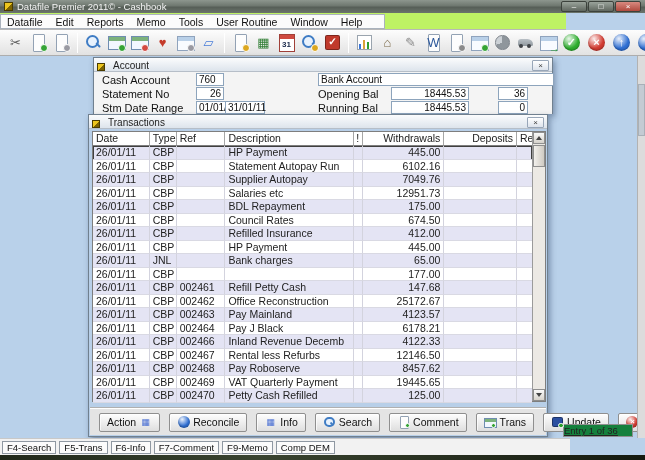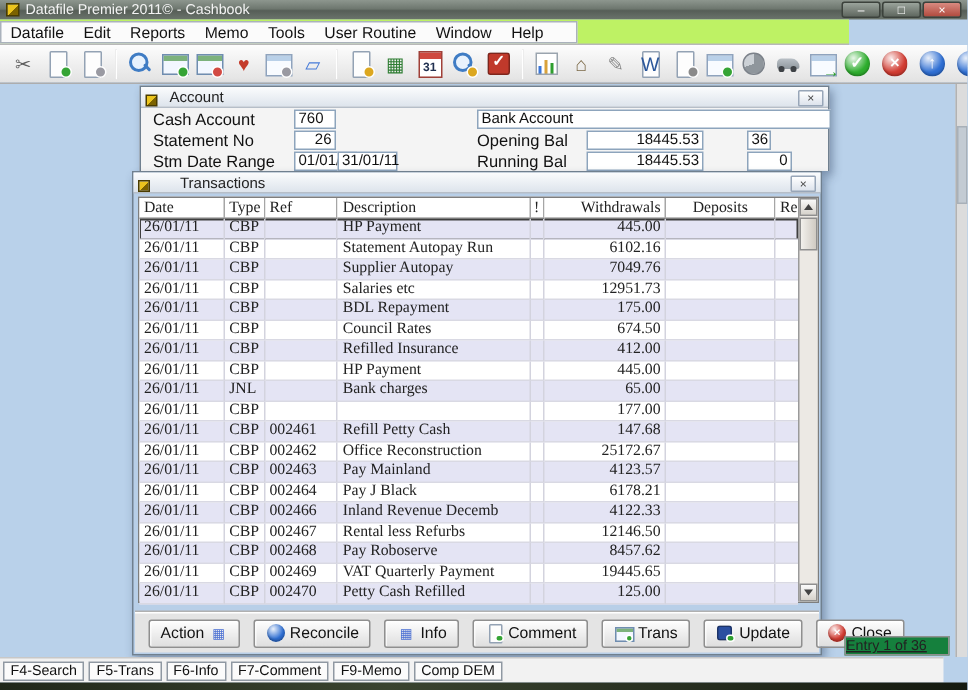--- a/index.html
+++ b/index.html
@@ -86,32 +86,32 @@
   .acc-body { position:relative; height:42px; background:#f4f4f4; }
   .arow { position:absolute; left:0; width:100%; height:14px; }
   .alabel { position:absolute; top:1px; font-size:11px; color:#111; }
   .afield { position:absolute; top:0; height:13px; background:#fff; border:1px solid #8da4bc;
     font-size:10px; line-height:11px; padding:0 2px; color:#111; }
   .ar { text-align:right; }
 
   
   #transactions { left:88px; top:58px; width:460px; height:323px; background:#b8cfe8; }
   .ttable { position:absolute; left:3px; top:16px; width:454px; height:271px; background:#fff; border:1px solid #7e7e7e; }
-  .tcontent { margin-right:13px;font-family:Liberation Serif, serif; }
+  .tcontent { margin-right:13px; }
   .thead { display:flex; height:14px; }
   .thcell { background:#fff; border-right:1px solid #a6a6a6; border-bottom:1px solid #7e7e7e;
     font-size:10.5px; line-height:13px; padding:0 3px; overflow:hidden; white-space:nowrap; }
   .trow { display:flex; height:13.5px; background:#fff; }
   .trow.alt { background:var(--row-alt,#e4e4f4); }
   .trow.selected { box-shadow:inset 0 0 0 1px #3f3f3f; }
   .tcell { border-right:1px solid #d3d3de; border-bottom:1px solid #d9d9e3;
     font-size:10.5px; line-height:12.5px; padding:0 3px; overflow:hidden; white-space:nowrap; }
   .c-date{width:57px;} .c-type{width:27px;} .c-ref{width:49px;} .c-description{width:129px;}
   .c-flag{width:9px; text-align:center; padding:0;}
-  .c-withdrawals{width:82px; text-align:right;} .c-deposits{width:73px; text-align:center;}
+  .c-withdrawals{width:82px; text-align:right;} .c-deposits{width:73px; text-align:right;}
   .c-rec{width:15px; border-right:none;}
   .tscroll { position:absolute; right:0; top:0; bottom:0; width:13px; background:#ece9e4; border-left:1px solid #9a9a9a; }
   .sbtn { position:absolute; left:0; width:12px; height:12px; background:linear-gradient(#fafafa,#d6d2cb);
     border:1px solid #8f8f8f; display:flex; align-items:center; justify-content:center; }
   .sbtn.up{ top:0; } .sbtn.down{ bottom:0; }
   .tri-up { width:0; height:0; border-left:3px solid transparent; border-right:3px solid transparent; border-bottom:4px solid #444; }
   .tri-down { width:0; height:0; border-left:3px solid transparent; border-right:3px solid transparent; border-top:4px solid #444; }
   .sthumb { position:absolute; left:0; top:13px; width:12px; height:22px;
     background:linear-gradient(90deg,#f2f0ec,#cfcac2); border:1px solid #8f8f8f; }
 
@@ -120,21 +120,21 @@
   .abtn { height:19px; display:inline-flex; align-items:center; gap:3px; padding:0 7px;
     background:linear-gradient(#fefefe,#dedede); border:1px solid #8f8f8f; border-radius:2px;
     font-size:10.5px; color:#111; box-shadow:1px 1px 0 rgba(255,255,255,.7) inset; }
   .abtn .icon { width:13px; height:13px; font-size:9px; }
   .abtn.right { margin-left:auto; }
 
   .entrybox { position:absolute; left:563px; top:368px; width:70px; height:13px; background:#15803d;
     border:1px solid #8f8f8f; font-size:9.5px; line-height:11px; text-align:left; color:#222;text-decoration:underline; }
 
   
-  .statusbar { position:absolute; left:0; top:438px; width:629px; height:17px; background:#f2f2f2;
+  .statusbar { position:absolute; left:0; top:438px; width:570px; height:17px; background:#f2f2f2;
     border-top:1px solid #c8c8c8; display:flex; align-items:center; gap:3px; padding:0 2px;text-align:center; }
   .stab { height:13px; border:1px solid #8f98a2; background:#fbfbfb; font-size:9.5px; line-height:11px;
     padding:0 4px; color:#111; }
   .desktop { position:absolute; left:0; top:455px; width:645px; height:5px;
     background:linear-gradient(90deg,#20281a,#3a4430 40%,#151a10); }
 </style>
 </head>
 <body>
 
 <div class="titlebar">
@@ -309,37 +309,37 @@
       <div class="arow" style="top:1px">
         <span class="alabel" style="left:8px">Cash Account</span>
         <span class="afield" style="left:102px;width:28px">760</span>
         <span class="afield" style="left:224px;width:236px">Bank Account</span>
       </div>
       <div class="arow" style="top:15px">
         <span class="alabel" style="left:8px">Statement No</span>
         <span class="afield ar" style="left:102px;width:28px">26</span>
         <span class="alabel" style="left:224px">Opening Bal</span>
         <span class="afield ar" style="left:297px;width:78px">18445.53</span>
-        <span class="afield ar" style="left:404px;width:16px">36</span>
+        <span class="afield ar" style="left:404px;width:30px">36</span>
       </div>
       <div class="arow" style="top:29px">
         <span class="alabel" style="left:8px">Stm Date Range</span>
         <span class="afield" style="left:102px;width:42px">01/01/11</span>
         <span class="afield" style="left:131px;width:40px">31/01/11</span>
         <span class="alabel" style="left:224px">Running Bal</span>
         <span class="afield ar" style="left:297px;width:78px">18445.53</span>
         <span class="afield ar" style="left:404px;width:30px">0</span>
       </div>
     </div>
   </div>
 
   <div class="childwin" id="transactions">
     <div class="cw-title">
       <span class="dficon"></span>
-      <span style="margin-left:16px">Transactions</span>
+      <span style="margin-left:4px">Transactions</span>
       <span class="wclose">×</span>
     </div>
 
     <div class="ttable">
       <div class="tcontent">
         <div class="thead">
             <span class="thcell c-date">Date</span>
             <span class="thcell c-type">Type</span>
             <span class="thcell c-ref">Ref</span>
             <span class="thcell c-description">Description</span>
@@ -563,20 +563,24 @@
           <span class="icon base-circle" style="--bg: #2f6fd3;"></span>
           <span>Reconcile</span>
         </span>
         <span class="abtn">
           <span class="icon" style="--fg: #4a6fd3;">
             <span class="glyph">▦</span>
           </span>
           <span>Info</span>
         </span>
         <span class="abtn">
+          <span class="icon base-mag"></span>
+          <span>Search</span>
+        </span>
+        <span class="abtn">
           <span class="icon base-doc">
             <span class="badge" style="background: rgb(53, 164, 53);"></span>
           </span>
           <span>Comment</span>
         </span>
         <span class="abtn">
           <span class="icon base-table">
             <span class="badge" style="background: rgb(53, 164, 53);"></span>
           </span>
           <span>Trans</span>

